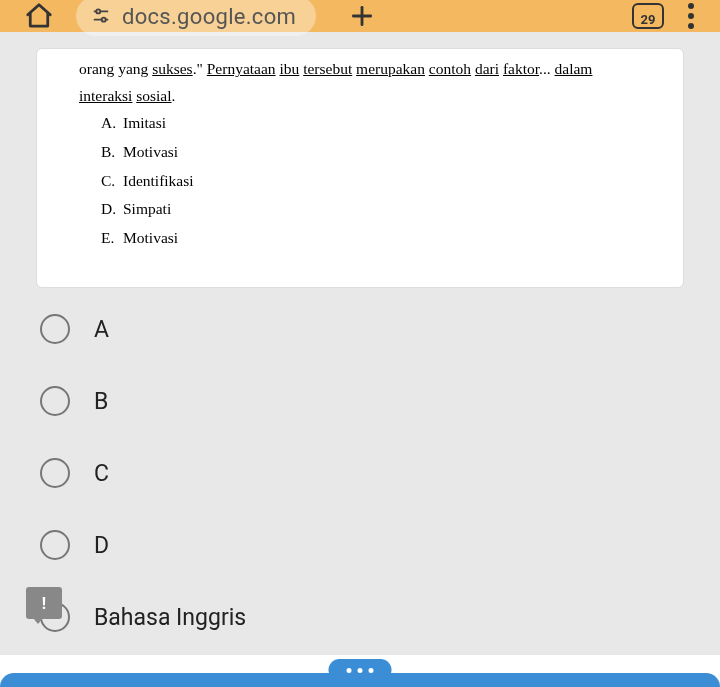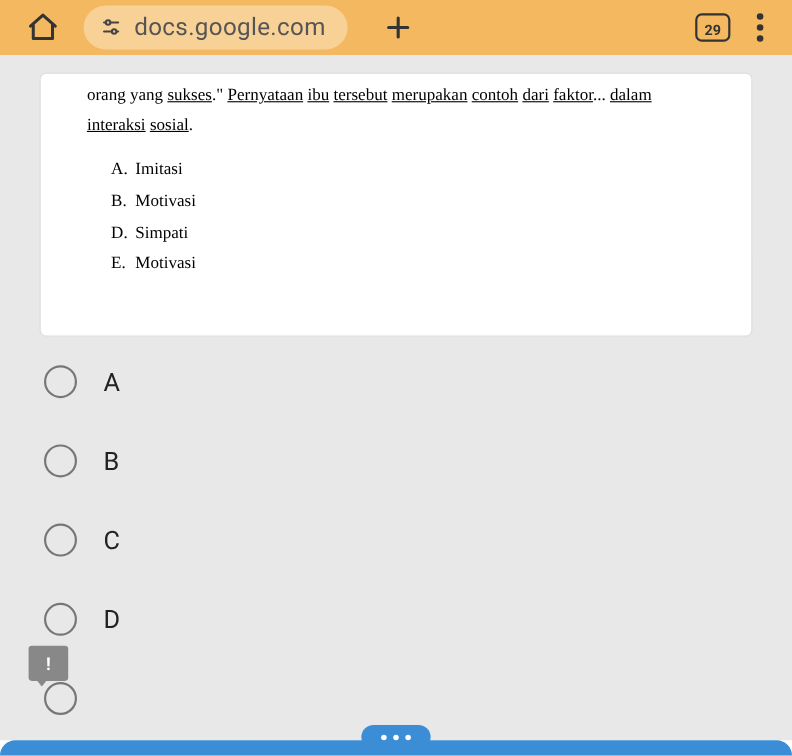--- a/index.html
+++ b/index.html
@@ -10,21 +10,21 @@
     body {
       font-family: -apple-system, BlinkMacSystemFont, "Segoe UI", Roboto, Arial, sans-serif;
       width: 720px;
       height: 687px;
       overflow: hidden;
       background: #fff;
       position: relative;
     }
     .browser-bar {
       background: #f4b860;
-      height: 50px;
+      height: 32px;
       display: flex;
       align-items: center;
       padding: 0 20px;
       gap: 18px;
     }
     .home-icon-wrap {
       width: 38px;
       height: 38px;
       display: flex;
       align-items: center;
@@ -102,21 +102,21 @@
     }
     .question-text .uline {
       text-decoration-line: underline;
       text-decoration-color: #d23a3a;
       text-decoration-style: wavy;
       text-decoration-thickness: 1px;
       text-decoration: underline;
     }
     .doc-options {
       padding-left: 22px;
-      margin-top: 13px;
+      margin-top: 0;
     }
     .doc-option {
       font-family: "Times New Roman", Times, serif;
       font-size: 15.5px;
       color: #000;
       line-height: 1.85;
     }
     .doc-option .letter {
       display: inline-block;
       width: 22px;
@@ -241,20 +241,21 @@
 <div class="content-area">
   <div class="doc-card">
     <div class="question-text">
       <span>orang yang </span><span class="uline">sukses</span><span>." </span><span class="uline">Pernyataan</span><span> </span><span class="uline">ibu</span><span> </span><span class="uline">tersebut</span><span> </span><span class="uline">merupakan</span><span> </span><span class="uline">contoh</span><span> </span><span class="uline">dari</span><span> </span><span class="uline">faktor</span><span>... </span><span class="uline">dalam</span>
       <br>
       <span class="uline">interaksi</span><span> </span><span class="uline">sosial</span><span>.</span>
     </div>
     <div class="doc-options">
       <div class="doc-option"><span class="letter">A.</span><span class="uline">Imitasi</span></div>
       <div class="doc-option"><span class="letter">B.</span><span class="uline">Motivasi</span></div>
+      <div class="doc-option"><span class="letter">C.</span><span class="uline">Identifikasi</span></div>
       <div class="doc-option"><span class="letter">D.</span><span class="uline">Simpati</span></div>
       <div class="doc-option"><span class="letter">E.</span><span class="uline">Motivasi</span></div>
     </div>
   </div>
 
   <div class="radio-list">
     <div class="radio-item">
       <div class="radio-circle"></div>
       <div class="radio-label">A</div>
     </div>
@@ -265,20 +266,21 @@
     <div class="radio-item">
       <div class="radio-circle"></div>
       <div class="radio-label">C</div>
     </div>
     <div class="radio-item">
       <div class="radio-circle"></div>
       <div class="radio-label">D</div>
     </div>
     <div class="radio-item">
       <div class="radio-circle"></div>
+      <div class="radio-label">Bahasa Inggris</div>
     </div>
   </div>
 </div>
 
 <div class="feedback-tab">
   <span class="feedback-bang">!</span>
 </div>
 
 <div class="bottom-bar"></div>
 <div class="bottom-pill">

